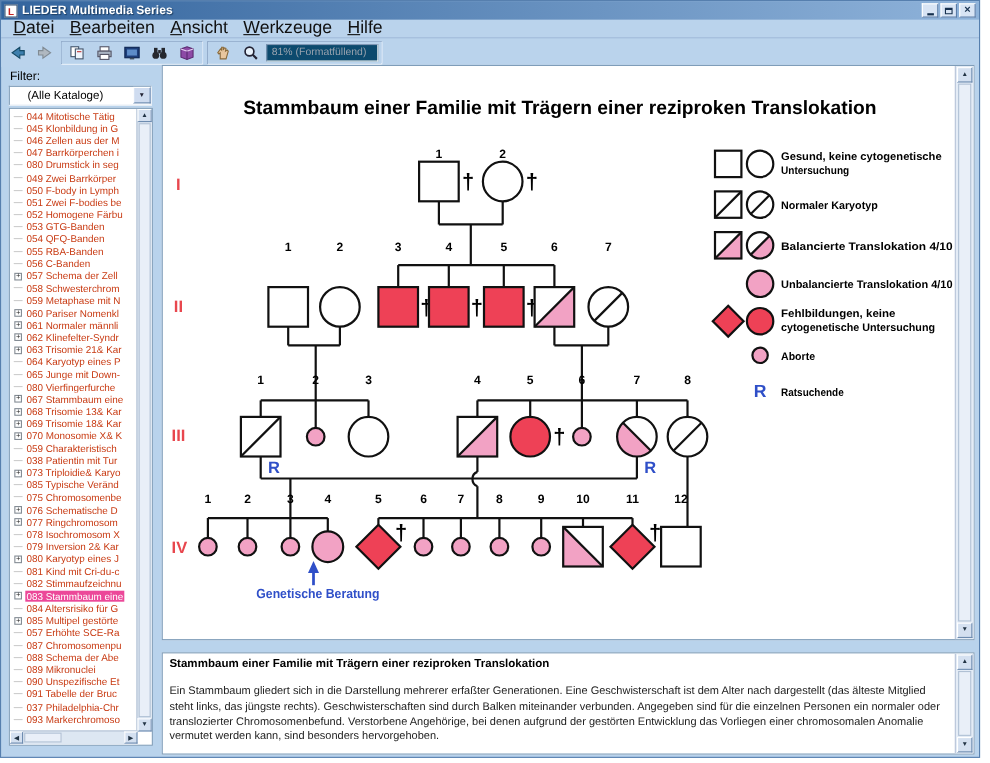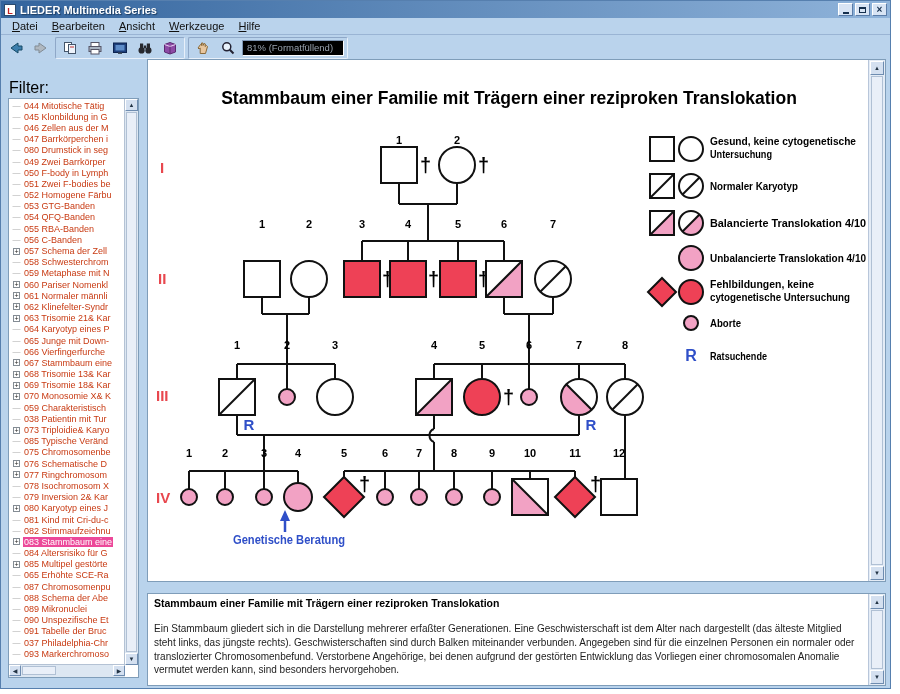--- a/index.html
+++ b/index.html
@@ -8,32 +8,32 @@
   
   .titlebar{height:17px;background:linear-gradient(90deg,#33649d,#8fb3da);display:flex;align-items:center;padding:0 3px;color:#fff;font-size:11px;font-weight:bold}
   .appicon{width:12px;height:12px;background:#fff;color:#c22222;font-size:9px;font-weight:bold;text-align:center;line-height:12px;margin-right:4px;border:1px solid #2a4a6e;box-sizing:border-box}
   .title-text{text-shadow:1px 1px 1px #1c3c60;white-space:nowrap}
   .winbtns{margin-left:auto;display:flex;gap:2px}
   .winbtn{width:15px;height:13px;background:#d8e4f4;border:1px solid;border-color:#ffffff #5a7ca8 #5a7ca8 #ffffff;display:flex;align-items:center;justify-content:center;box-sizing:border-box}
   .g-min{width:6px;height:2px;background:#16304e;margin-top:6px}
   .g-rest{width:7px;height:6px;border:1px solid #16304e;border-top:2px solid #16304e;box-sizing:border-box}
   .g-close{font-size:10px;font-weight:bold;color:#16304e;line-height:10px}
   
-  .menubar{height:16px;display:flex;align-items:center;padding-left:4px;font-size:11px;color:#101010;border-bottom:1px solid #9ab4d4;background:#bad3ec}
+  .menubar{height:16px;display:flex;align-items:center;padding-left:4px;font-size:16px;color:#101010;border-bottom:1px solid #9ab4d4;background:#bad3ec}
   .menuitem{padding:1px 7px;cursor:default}
   .menuitem u{text-decoration:underline}
   
   .toolbar{height:24px;display:flex;align-items:center;padding:1px 4px;gap:3px;background:#bad3ec}
   .tbtn{width:22px;height:19px;display:flex;align-items:center;justify-content:center}
   .tgroup{display:flex;align-items:center;border:1px solid;border-color:#8fa8c8 #e8f0fa #e8f0fa #8fa8c8;padding:1px 3px;gap:3px;height:22px;box-sizing:border-box;border-radius:2px}
-  .zoombox{width:102px;height:16px;background:#000000;border:1px solid;border-color:#7e96b4 #fdfdfd #fdfdfd #7e96b4;color:#98a2ae;font-size:9.5px;line-height:14px;padding:0 4px;overflow:hidden;white-space:nowrap;box-sizing:border-box}
+  .zoombox{width:102px;height:16px;background:#0c4a6e;border:1px solid;border-color:#7e96b4 #fdfdfd #fdfdfd #7e96b4;color:#98a2ae;font-size:9.5px;line-height:14px;padding:0 4px;overflow:hidden;white-space:nowrap;box-sizing:border-box}
   .doctitle{color:#c03010;font-weight:bold;font-size:11px;margin-left:8px;white-space:nowrap;overflow:hidden}
   
   .sidebar{position:absolute;left:3px;top:59px;width:140px;height:625px}
-  .filterlabel{font-size:16px;margin:19px 0 2px 5px;color:#000}
+  .filterlabel{font-size:11px;margin:4px 0 2px 5px;color:#000}
   .combo{position:relative;margin-left:4px;width:130px;height:18px;background:#fff;border:1px solid;border-color:#7f9db9 #e8eef6 #e8eef6 #7f9db9;box-sizing:border-box;font-size:10.5px;line-height:16px;padding-left:16px}
   .combo .cbtn{position:absolute;right:0px;top:0px;width:16px;height:15px;background:#cfdcf0;border:1px solid;border-color:#fff #6e8cb0 #6e8cb0 #fff;font-size:6px;text-align:center;line-height:14px;color:#223;box-sizing:border-box}
   .listbox{position:absolute;left:4px;top:38px;width:131px;height:580px;background:#fff;border:1px solid #7f9db9;box-sizing:border-box;overflow:hidden}
   .items{position:absolute;left:1px;top:1px;right:14px;bottom:13px;overflow:hidden}
   .litem{height:11.2px;display:flex;align-items:center;font-size:9px;color:#c83a12;white-space:nowrap;overflow:hidden;cursor:default}
   .pref{width:13px;flex:0 0 13px;display:flex;justify-content:center;align-items:center}
   .plusbox{width:7px;height:7px;border:1px solid #848c94;font-size:7px;line-height:5px;text-align:center;color:#222;background:#fff;box-sizing:border-box}
   .dash{color:#a8a8a8;font-size:8px;line-height:8px}
   .litem .txt{padding:0 1px}
   .litem.sel .txt{background:#ec4899;color:#fff}
@@ -284,21 +284,21 @@
           <div class="litem">
             <span class="pref">
               <span class="dash">—</span>
             </span>
             <span class="txt">065 Junge mit Down-</span>
           </div>
           <div class="litem">
             <span class="pref">
               <span class="dash">—</span>
             </span>
-            <span class="txt">066 Vierfingerfurche</span>
+            <span class="txt">080 Vierfingerfurche</span>
           </div>
           <div class="litem">
             <span class="pref">
               <span class="plusbox">+</span>
             </span>
             <span class="txt">067 Stammbaum eine</span>
           </div>
           <div class="litem">
             <span class="pref">
               <span class="plusbox">+</span>
@@ -404,21 +404,21 @@
           <div class="litem">
             <span class="pref">
               <span class="plusbox">+</span>
             </span>
             <span class="txt">085 Multipel gestörte</span>
           </div>
           <div class="litem">
             <span class="pref">
               <span class="dash">—</span>
             </span>
-            <span class="txt">065 Erhöhte SCE-Ra</span>
+            <span class="txt">057 Erhöhte SCE-Ra</span>
           </div>
           <div class="litem">
             <span class="pref">
               <span class="dash">—</span>
             </span>
             <span class="txt">087 Chromosomenpu</span>
           </div>
           <div class="litem">
             <span class="pref">
               <span class="dash">—</span>

